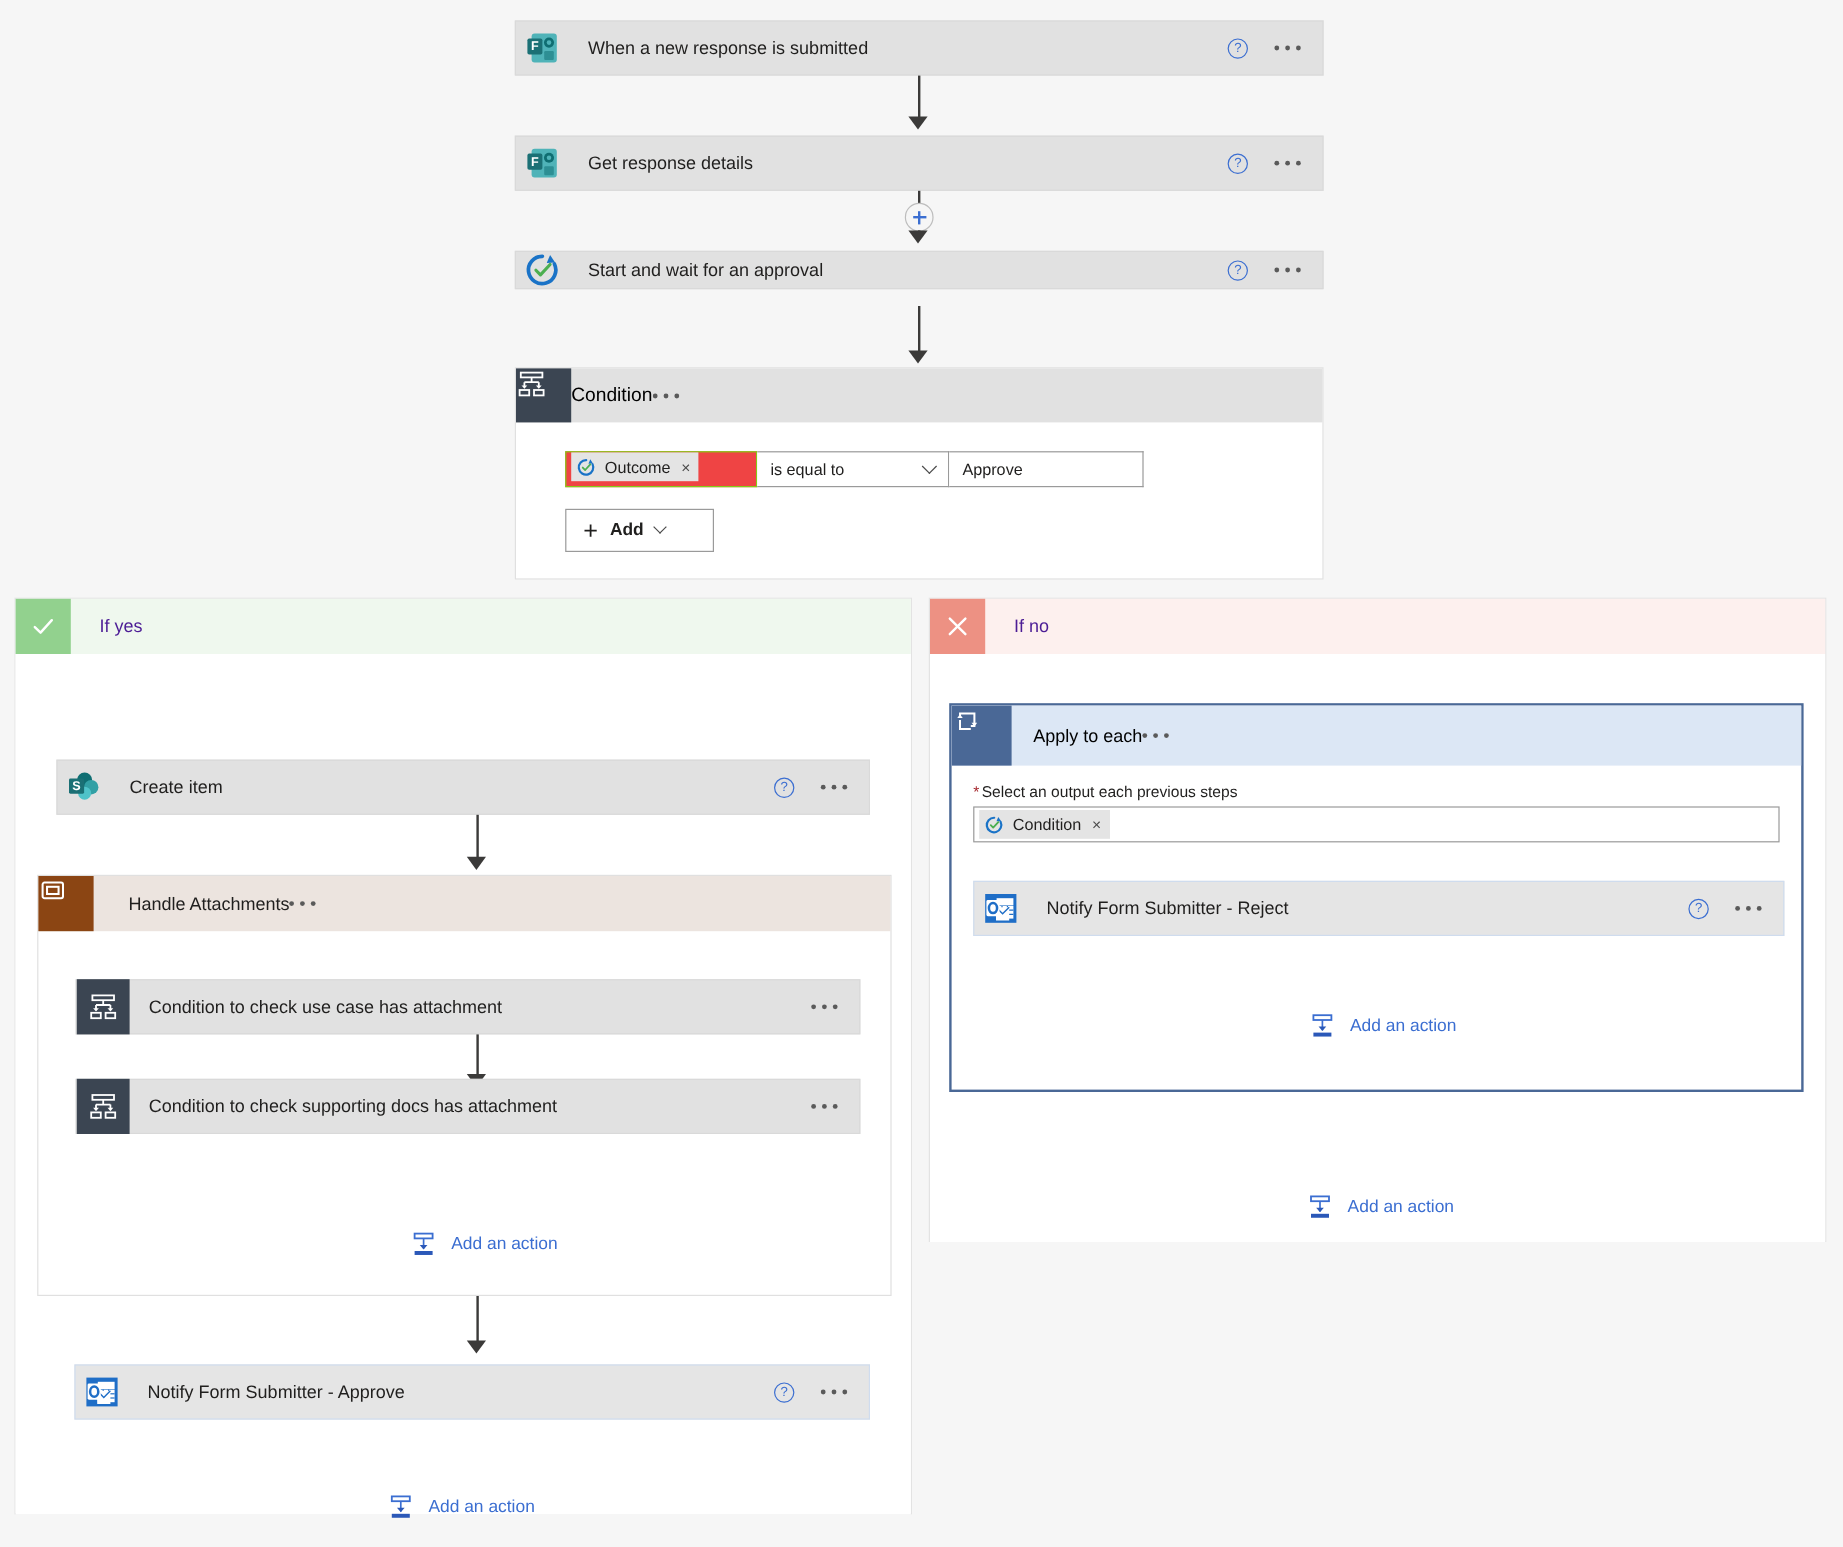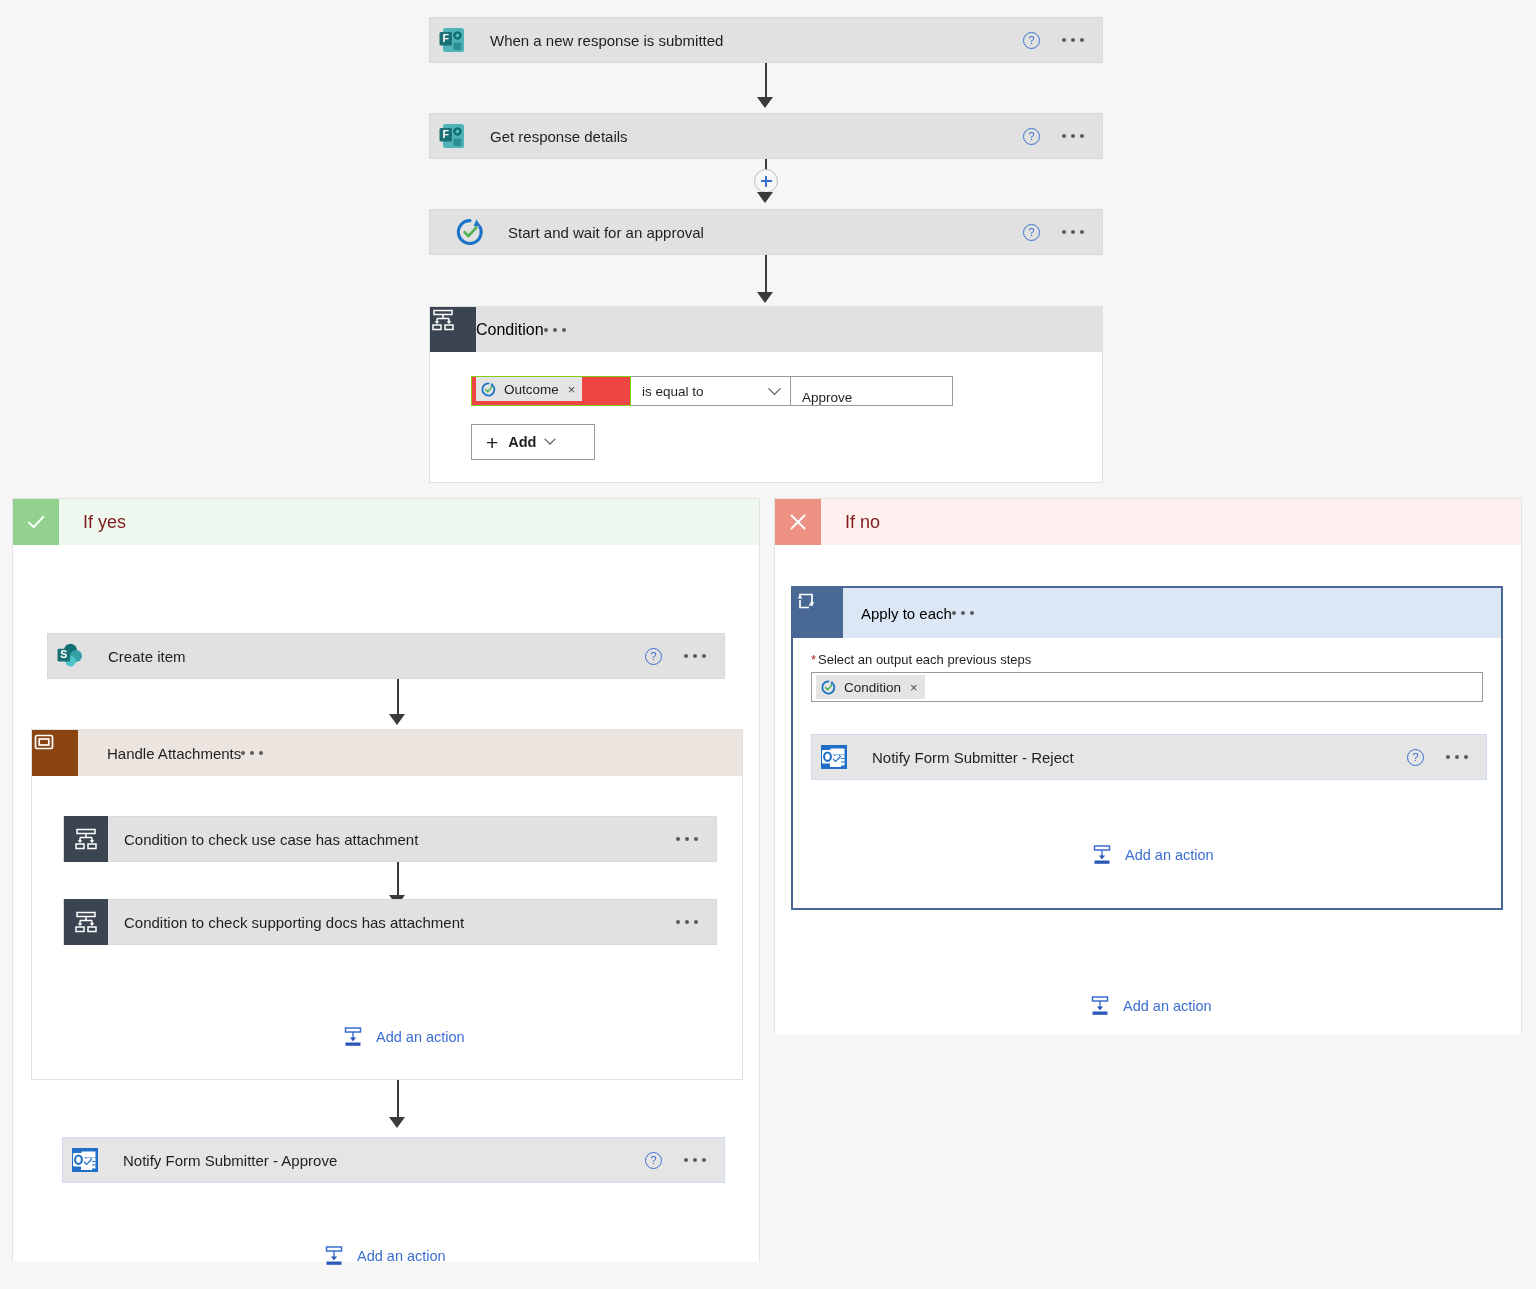--- a/index.html
+++ b/index.html
@@ -106,21 +106,21 @@
     border: 1px solid #9a9a9a; border-left: none;
     background: #fff;
     display: flex; align-items: center; justify-content: space-between;
     padding: 0 11px;
     font-size: 13.5px; color: #201f1e;
   }
   .value-field {
     width: 162px; height: 30px;
     border: 1px solid #9a9a9a; border-left: none;
     background: #fff;
-    display: flex; align-items: flex-end;
+    display: flex; align-items: center;
     padding: 0 11px;
     font-size: 13.5px; color: #201f1e;
   }
   .chev {
     width: 9px; height: 9px;
     border-right: 1.4px solid #4a4a4a;
     border-bottom: 1.4px solid #4a4a4a;
     transform: rotate(45deg) translate(-2px,-2px);
   }
   .add-btn {
@@ -133,21 +133,21 @@
   }
   .add-btn .plus-glyph { font-size: 21px; font-weight: 300; color: #201f1e; line-height: 1; }
   .add-btn .chev { width: 8px; height: 8px; border-width: 1.3px; }
 
   
   .branch-panel { position: absolute; background: #fff; border: 1px solid #e3e3e3; }
   .branch-header { display: flex; align-items: stretch; height: 46px; }
   .branch-swatch { width: 46px; flex: 0 0 46px; display: flex; align-items: center; justify-content: center; }
   .branch-label {
     flex: 1 1 auto; display: flex; align-items: center;
-    padding-left: 24px; font-size: 18px; color: #7f1d1d;
+    padding-left: 24px; font-size: 15px; color: #4c1d95;
   }
   .branch-body { position: relative; background: #fff; }
 
   
   .scope { position: absolute; background: #fff; border: 1px solid #e0e0e0; }
   .scope-header { height: 46px; background: #ece4df; display: flex; align-items: center; }
   .scope-header .icon-tile { width: 46px; flex: 0 0 46px; height: 46px; background: #8b4513; }
   .scope-header .card-title { padding-left: 29px; font-size: 15px; color: #201f1e; }
 
   
@@ -227,21 +227,21 @@
           <i></i>
         </div>
     </div>
   </div>
 
   <div class="conn" style="left:765px; top:159px; height:12px;"></div>
   <div class="plus-node" style="left:754px; top:169px;"></div>
   <div class="conn" style="left:765px; top:192px; height:4px;"></div>
   <div class="arrowhead" style="left:757px; top:192px;"></div>
 
-  <div class="card" style="left:429px; top:209px; width:674px; height:46px;padding-left:18px;">
+  <div class="card" style="left:429px; top:209px; width:674px; height:32px;">
     <div class="icon-tile">
       <svg class="ic" width="32" height="32" viewBox="0 0 32 32">
         <path d="M16 4.6 A11.4 11.4 0 1 0 26 11" fill="none" stroke="#1a73c7" stroke-width="3.1" stroke-linecap="round"></path>
         <path d="M22.4 3.4 L26.6 9.8 L19.6 10.2 Z" fill="#1a73c7"></path>
         <path d="M10.6 16.2 L14.4 20.1 L22.4 11.4" fill="none" stroke="#4caf50" stroke-width="2.6" stroke-linecap="round" stroke-linejoin="round"></path>
       </svg>
     </div>
     <div class="card-title">Start and wait for an approval</div>
     <div class="right-tools">
       <div class="help-icon">?</div>

